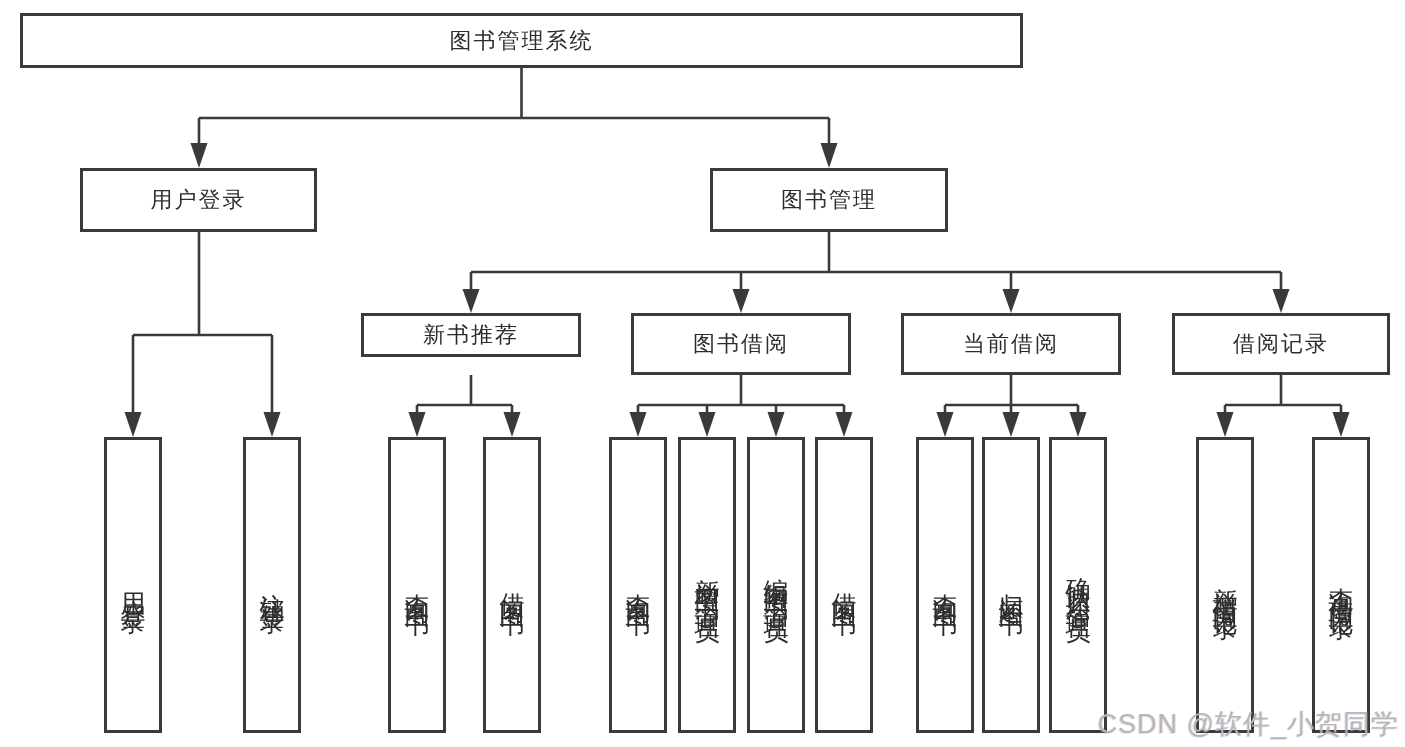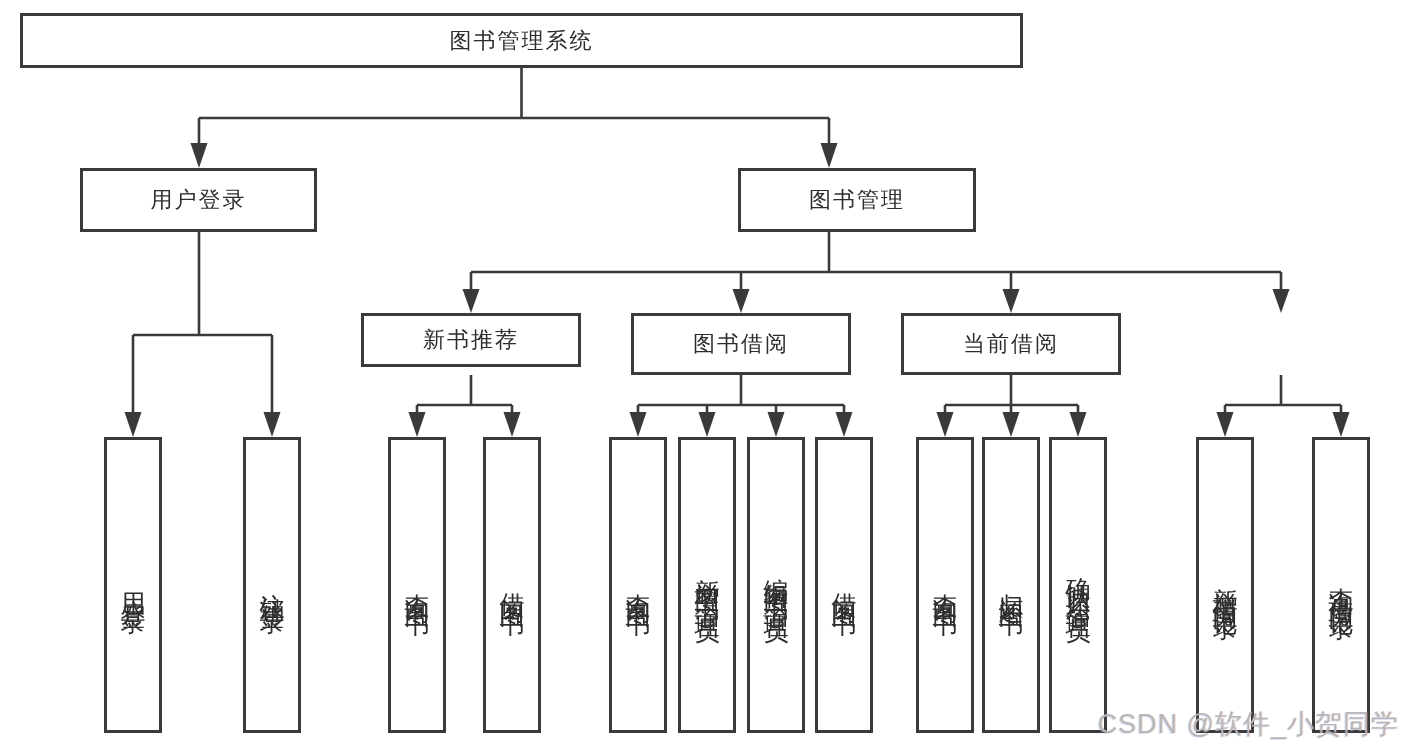--- a/index.html
+++ b/index.html
@@ -91,32 +91,35 @@
     </g>
   </svg>
 
   <div class="node h" style="left:20px;top:13px;width:1003px;height:55px;">
     <span>图书管理系统</span>
   </div>
 
   <div class="node h" style="left:80px;top:168px;width:237px;height:64px;">
     <span>用户登录</span>
   </div>
-  <div class="node h" style="left:738px;top:168px;width:238px;height:64px;">
+  <div class="node h" style="left:710px;top:168px;width:238px;height:64px;">
     <span>图书管理</span>
   </div>
 
-  <div class="node h" style="left:361px;top:313px;width:220px;height:54px;">
+  <div class="node h" style="left:361px;top:313px;width:220px;height:44px;">
     <span>新书推荐</span>
   </div>
   <div class="node h" style="left:901px;top:313px;width:220px;height:62px;">
     <span>当前借阅</span>
   </div>
   <div class="node h" style="left:631px;top:313px;width:220px;height:62px;">
     <span>图书借阅</span>
+  </div>
+  <div class="node h" style="left:1172px;top:313px;width:218px;height:62px;">
+    <span>借阅记录</span>
   </div>
 
   <div class="node" style="left:104px;top:437px;width:58px;height:296px;">
     <div class="leaf-label">用户登录</div>
   </div>
   <div class="node" style="left:243px;top:437px;width:58px;height:296px;">
     <div class="leaf-label">注销登录</div>
   </div>
 
   <div class="node" style="left:388px;top:437px;width:58px;height:296px;">

